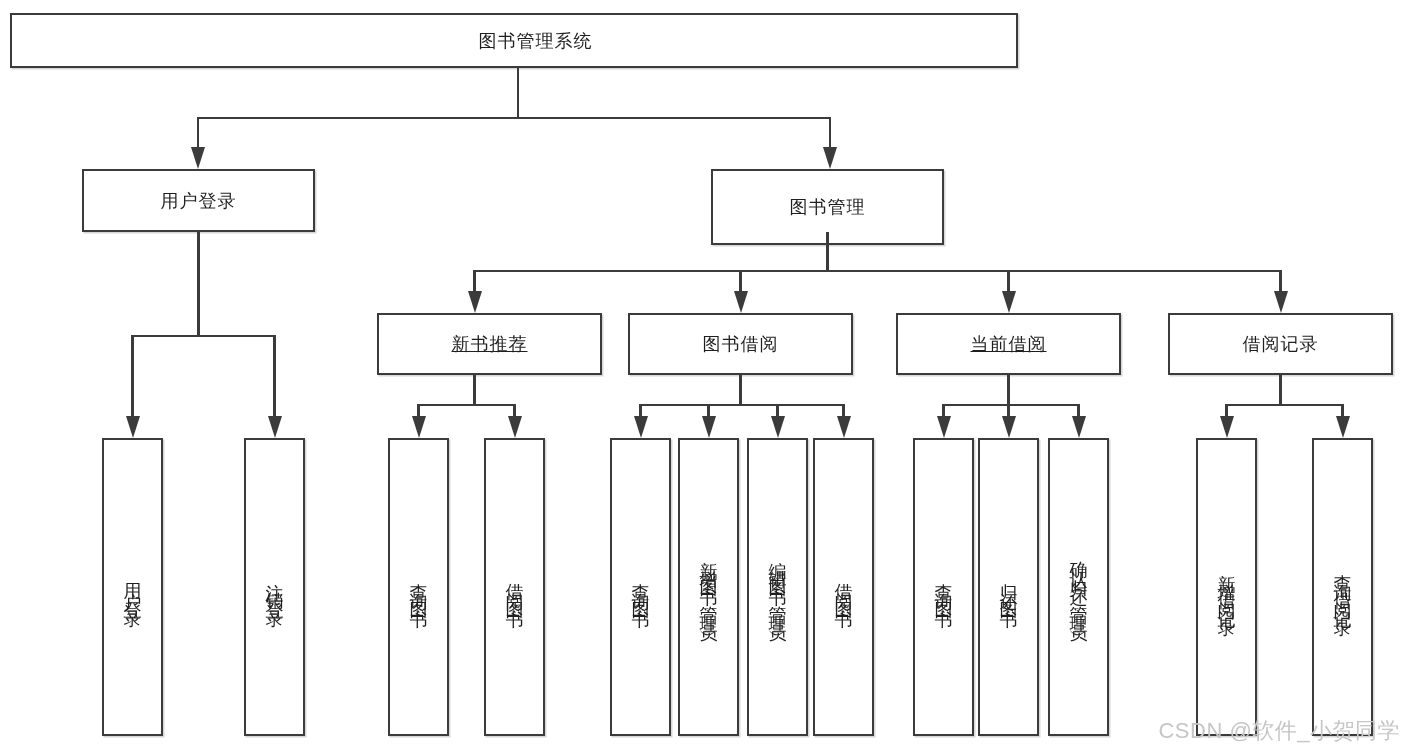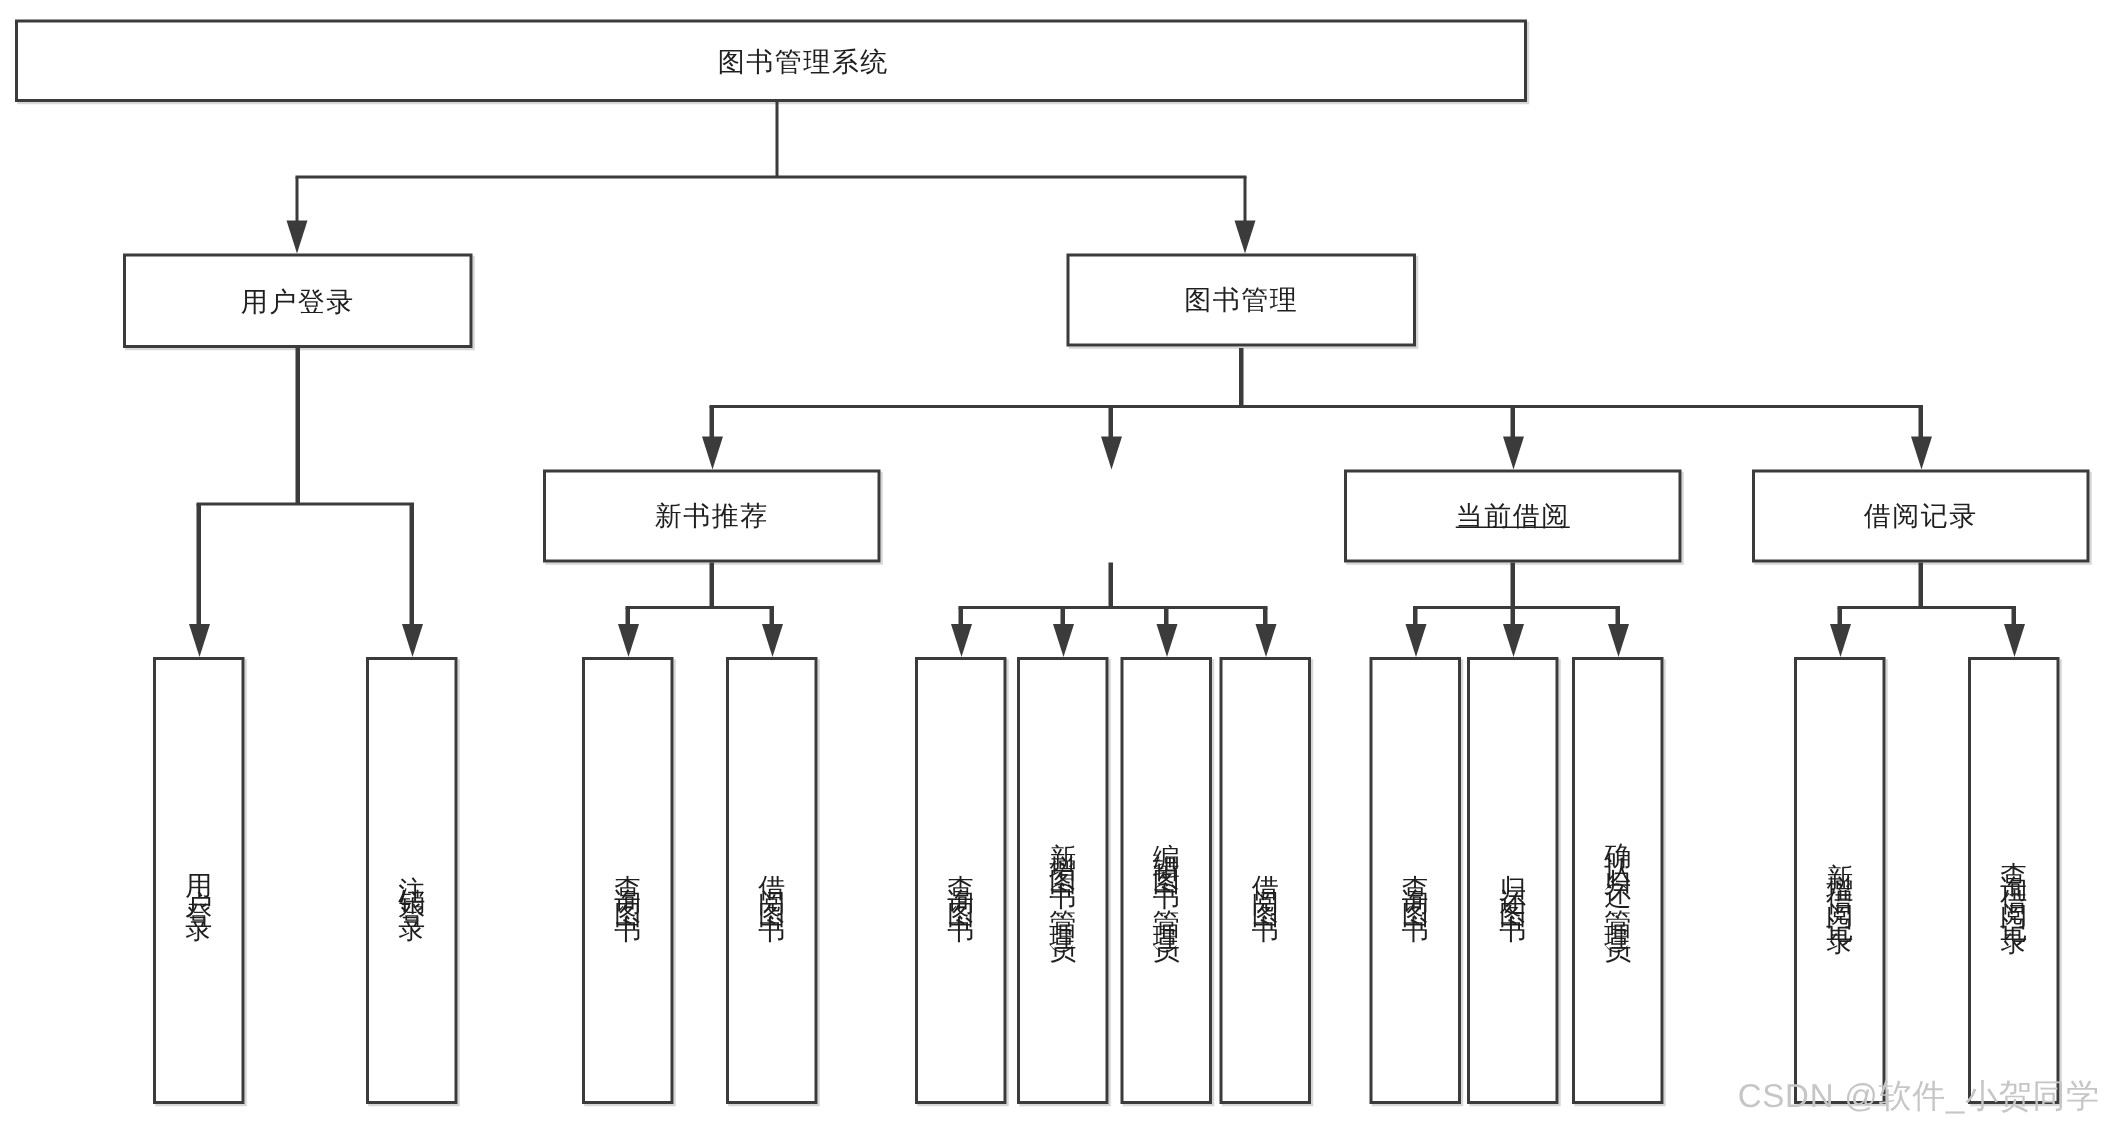--- a/index.html
+++ b/index.html
@@ -51,21 +51,21 @@
   <div class="vl" style="left:516.75px;top:68px;height:50px;"></div>
   <div class="hl" style="left:197px;top:116.75px;width:634px;"></div>
   <div class="vl" style="left:196.75px;top:118px;height:32px;"></div>
   <div class="vl" style="left:828.75px;top:118px;height:32px;"></div>
   <div class="ar" style="left:191px;top:147px;"></div>
   <div class="ar" style="left:823px;top:147px;"></div>
 
   <div class="node" style="left:82px;top:169px;width:233px;height:63px;">
     <span>用户登录</span>
   </div>
-  <div class="node" style="left:711px;top:169px;width:233px;height:62px;">
+  <div class="node" style="left:711px;top:169px;width:233px;height:76px;">
     <span>图书管理</span>
   </div>
 
   <div class="vl" style="left:197.25px;top:232px;height:104px;"></div>
   <div class="hl" style="left:131.25px;top:334.75px;width:144.5px;"></div>
   <div class="vl" style="left:131.25px;top:336px;height:82px;"></div>
   <div class="vl" style="left:273.25px;top:336px;height:82px;"></div>
   <div class="ar" style="left:125.5px;top:416px;"></div>
   <div class="ar" style="left:267.5px;top:416px;"></div>
 
@@ -73,22 +73,25 @@
   <div class="hl" style="left:473.25px;top:269.75px;width:808.5px;"></div>
   <div class="vl" style="left:473.25px;top:271px;height:22px;"></div>
   <div class="vl" style="left:739.25px;top:271px;height:22px;"></div>
   <div class="vl" style="left:1007.25px;top:271px;height:22px;"></div>
   <div class="vl" style="left:1279.25px;top:271px;height:22px;"></div>
   <div class="ar" style="left:467.5px;top:291px;"></div>
   <div class="ar" style="left:733.5px;top:291px;"></div>
   <div class="ar" style="left:1001.5px;top:291px;"></div>
   <div class="ar" style="left:1273.5px;top:291px;"></div>
 
-  <div class="node" style="left:362px;top:313px;width:225px;height:62px;">
+  <div class="node" style="left:377px;top:313px;width:225px;height:62px;text-decoration:underline;">
     <span>新书推荐</span>
+  </div>
+  <div class="node" style="left:628px;top:313px;width:225px;height:62px;">
+    <span>图书借阅</span>
   </div>
   <div class="node" style="left:896px;top:313px;width:225px;height:62px;text-decoration:underline;">
     <span>当前借阅</span>
   </div>
   <div class="node" style="left:1168px;top:313px;width:225px;height:62px;justify-content:center;">
     <span>借阅记录</span>
   </div>
 
   <div class="vl" style="left:473.25px;top:375px;height:30px;"></div>
   <div class="hl" style="left:417.25px;top:403.75px;width:98.5px;"></div>

